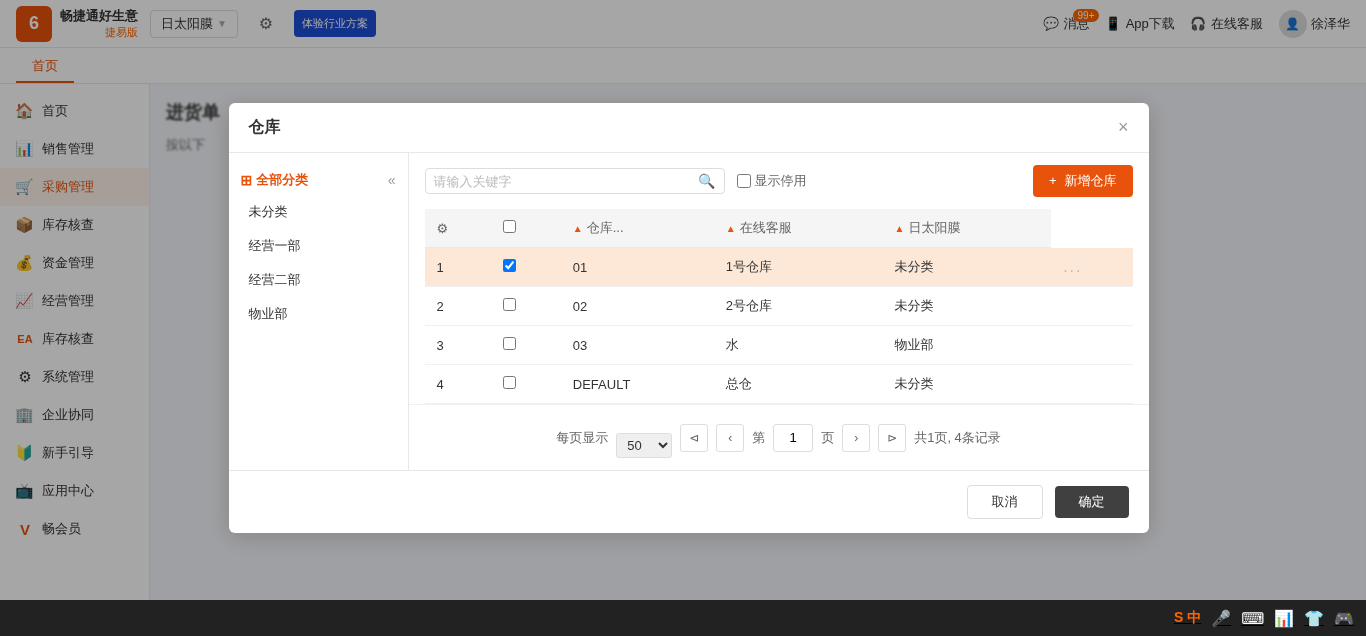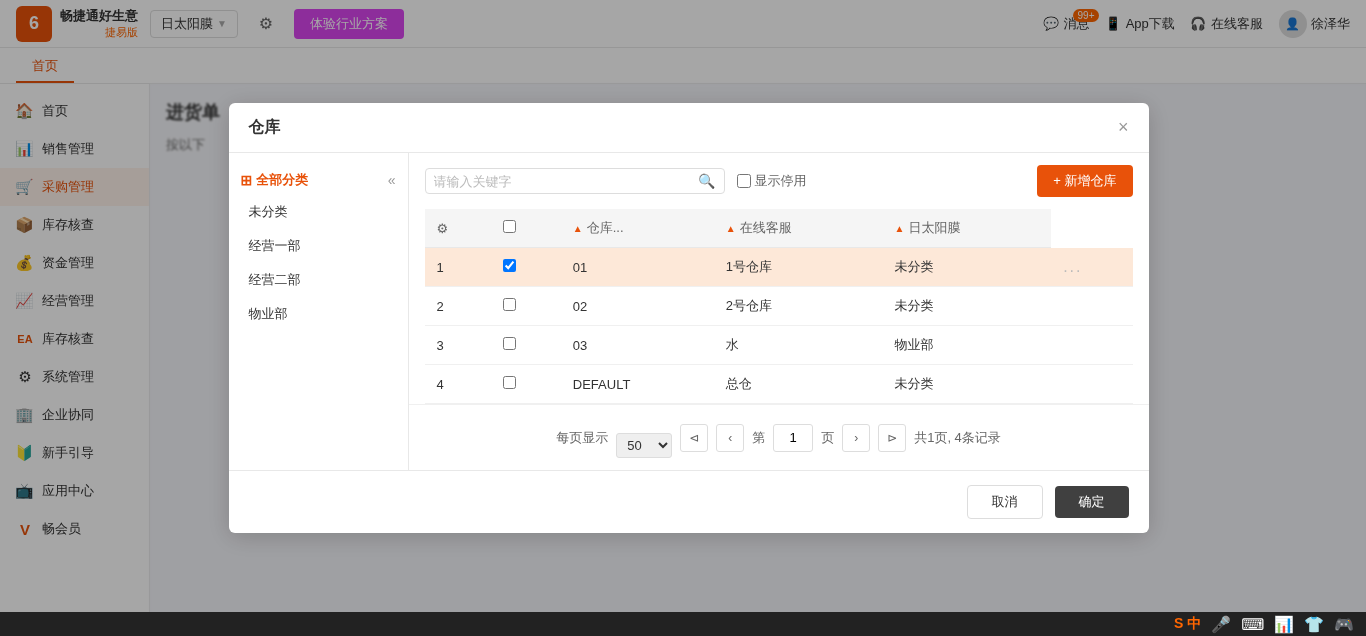--- a/index.html
+++ b/index.html
@@ -13,21 +13,21 @@
       align-items: center;
       padding: 0 16px;
       border-bottom: 1px solid #e8e8e8;
       justify-content: space-between;
     }
     .top-header-left { display: flex; align-items: center; gap: 12px; }
     .logo-area { display: flex; align-items: center; gap: 8px; }
     .logo-icon { width: 36px; height: 36px; background: #e8520a; border-radius: 6px; display: flex; align-items: center; justify-content: center; color: #fff; font-size: 18px; font-weight: bold; }
     .company-selector { display: flex; align-items: center; gap: 4px; color: #333; cursor: pointer; border: 1px solid #ddd; border-radius: 4px; padding: 4px 10px; font-size: 13px; }
     .settings-btn { width: 32px; height: 32px; display: flex; align-items: center; justify-content: center; cursor: pointer; color: #666; font-size: 16px; }
-    .try-btn { background: #d946ef; color: #fff; border: none; border-radius: 4px; padding: 6px 16px; cursor: pointer; font-size: 13px; }
+    .try-btn { background: #1d4ed8; color: #fff; border: none; border-radius: 4px; padding: 6px 8px; cursor: pointer; font-size: 11px; }
     .top-header-right { display: flex; align-items: center; gap: 16px; }
     .header-icon-item { display: flex; align-items: center; gap: 4px; cursor: pointer; color: #333; font-size: 13px; position: relative; }
     .badge { background: #f60; color: #fff; border-radius: 10px; padding: 1px 5px; font-size: 10px; position: absolute; top: -6px; right: -10px; }
     .user-avatar { width: 28px; height: 28px; background: #ddd; border-radius: 50%; display: flex; align-items: center; justify-content: center; font-size: 12px; }
 
     
     .nav-tabs { height: 36px; background: #fff; display: flex; align-items: flex-end; padding: 0 16px; border-bottom: 1px solid #e8e8e8; gap: 2px; }
     .nav-tab { padding: 6px 16px; cursor: pointer; font-size: 13px; color: #666; border-bottom: 2px solid transparent; }
     .nav-tab.active { color: #e8520a; border-bottom: 2px solid #e8520a; }
 
@@ -65,21 +65,21 @@
 
     
     .modal-main { flex: 1; display: flex; flex-direction: column; overflow: hidden; }
     .modal-toolbar { display: flex; align-items: center; gap: 12px; padding: 12px 16px; }
     .search-input-wrap { display: flex; align-items: center; border: 1px solid #ddd; border-radius: 4px; padding: 4px 8px; flex: 1; max-width: 300px; }
     .search-input { border: none; outline: none; font-size: 13px; width: 100%; color: #333; }
     .search-input::placeholder { color: #bbb; }
     .search-icon { color: #bbb; font-size: 14px; }
     .show-disabled { display: flex; align-items: center; gap: 4px; font-size: 13px; color: #666; }
     .checkbox { width: 14px; height: 14px; border: 1px solid #ddd; border-radius: 2px; }
-    .new-btn { background: #e8520a; color: #fff; border: none; border-radius: 4px; padding: 7px 16px; cursor: pointer; font-size: 13px; margin-left: auto; display: flex; align-items: center; gap: 4px; }
+    .new-btn { background: #e8520a; color: #fff; border: none; border-radius: 4px; padding: 7px 16px; cursor: pointer; font-size: 13px; margin-left: auto; display: flex; align-items: center; gap: 4px; font-family: Liberation Mono, monospace; }
 
     
     .modal-table { flex: 1; overflow: auto; padding: 0 16px; }
     table { width: 100%; border-collapse: collapse; font-size: 13px; }
     thead tr { background: #f5f5f5; }
     thead th { padding: 10px 12px; text-align: left; color: #666; font-weight: normal; border-bottom: 1px solid #e8e8e8; }
     tbody tr { border-bottom: 1px solid #f0f0f0; }
     tbody tr.selected { background: #fde8d8; }
     tbody td { padding: 10px 12px; color: #333; }
     .th-sort { display: flex; align-items: center; gap: 4px; }
@@ -90,21 +90,21 @@
     .page-btn { width: 28px; height: 28px; border: 1px solid #ddd; border-radius: 3px; display: flex; align-items: center; justify-content: center; cursor: pointer; background: #fff; font-size: 12px; color: #666; }
     .page-input { width: 40px; height: 28px; border: 1px solid #ddd; border-radius: 3px; text-align: center; font-size: 13px; }
     .page-size-select { border: 1px solid #ddd; border-radius: 3px; padding: 3px 6px; font-size: 13px; color: #333; margin-top: 16px; }
 
     
     .modal-footer { display: flex; align-items: center; justify-content: flex-end; gap: 12px; padding: 14px 20px; border-top: 1px solid #e8e8e8; }
     .cancel-btn { padding: 7px 24px; border: 1px solid #ddd; border-radius: 4px; background: #fff; cursor: pointer; font-size: 13px; color: #333; }
     .confirm-btn { padding: 7px 24px; border: none; border-radius: 4px; background: #404040; color: #fff; cursor: pointer; font-size: 13px; }
 
     
-    .bottom-bar { position: fixed; bottom: 0; left: 0; right: 0; height: 24px; background: #222; display: flex; align-items: center; justify-content: flex-end; padding: 0 12px; gap: 10px; z-index: 200; }
+    .bottom-bar { position: fixed; bottom: 0; left: 0; right: 0; height: 36px; background: #222; display: flex; align-items: center; justify-content: flex-end; padding: 0 12px; gap: 10px; z-index: 200; text-decoration: underline; }
     .bottom-icon { color: #fff; font-size: 16px; cursor: pointer; }
     .bottom-brand { display: flex; align-items: center; gap: 4px; color: #f60; font-weight: bold; font-size: 14px; }
 
     .more-dots { color: #bbb; letter-spacing: 2px; font-size: 16px; cursor: pointer; }
   </style>
 </head>
 <body>
 
 <div class="top-header">
   <div class="top-header-left">

